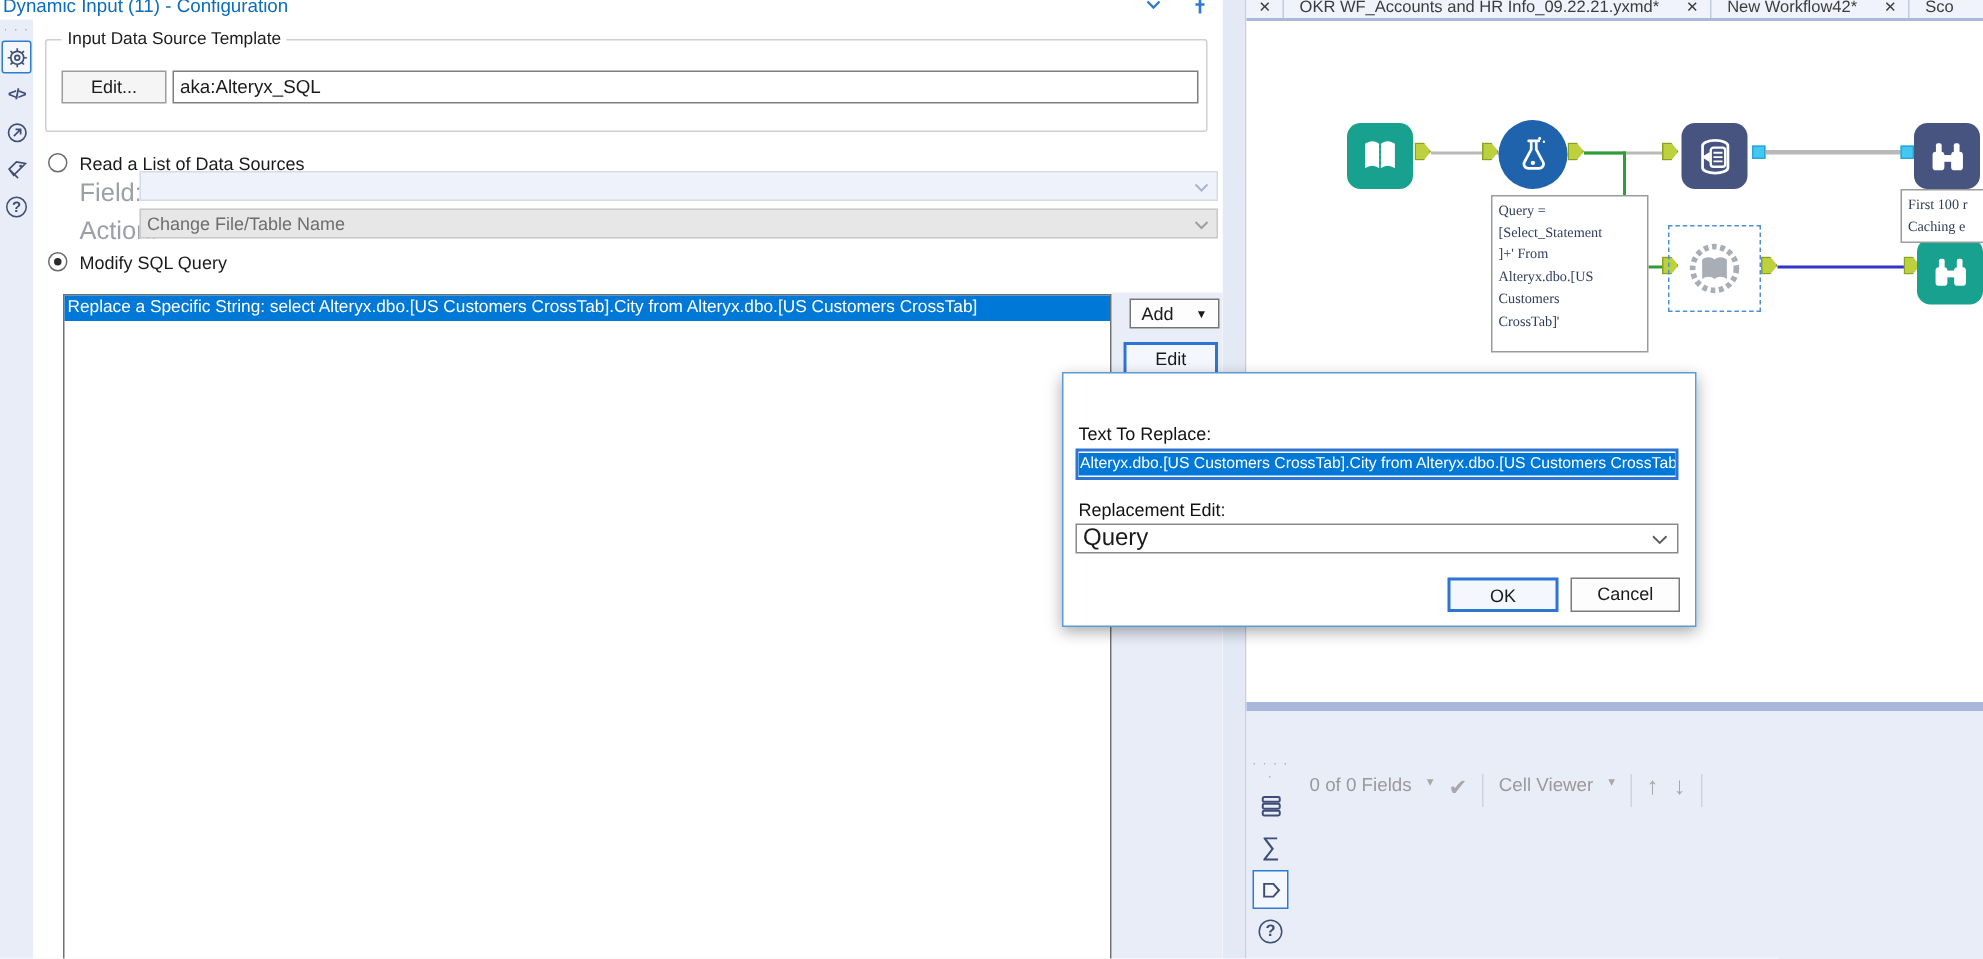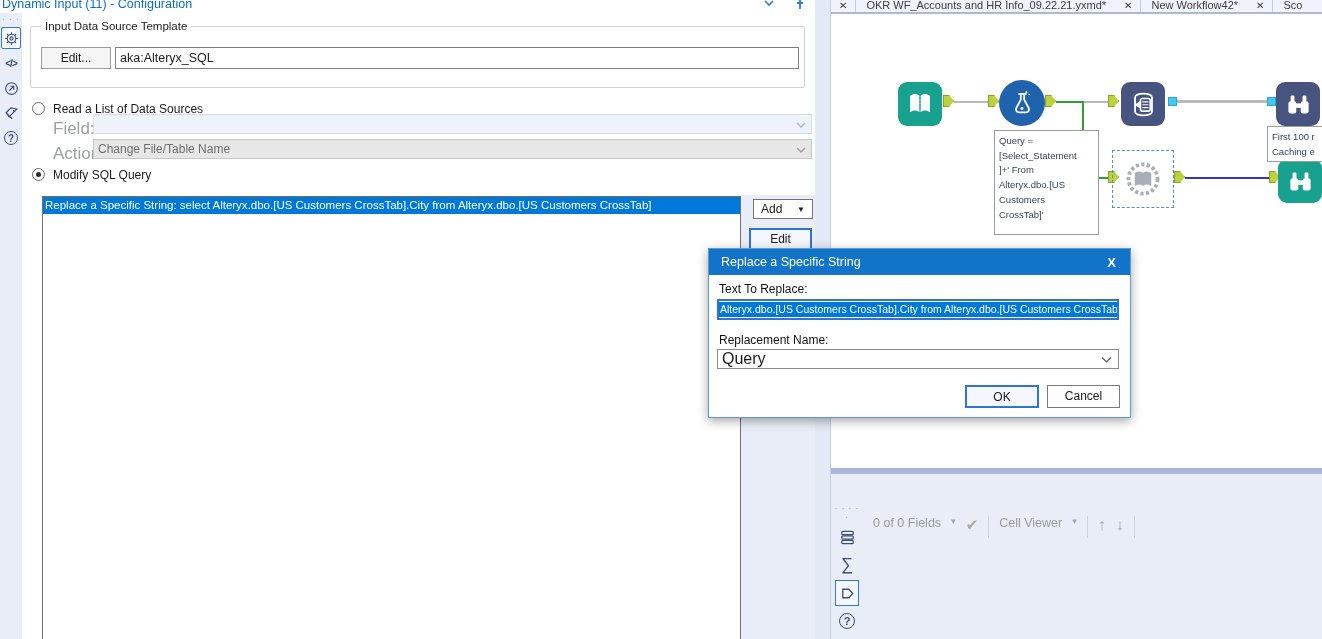--- a/index.html
+++ b/index.html
@@ -63,21 +63,21 @@
   .tool.navy { background:#46547f; }
   .tool.circle { border-radius:50%; background:#2063ad; width:46px; height:46px; }
   .tool.ghost { background:#fff; }
   .anchor { position:absolute; width:11px; height:12px; background:#bdd13f; border:1px solid #8aa224; clip-path:polygon(0 0, 55% 0, 100% 50%, 55% 100%, 0 100%); }
   .cyan-sq { position:absolute; width:9px; height:9px; background:#44c8f1; border:1px solid #2aa9d6; }
   .conn { position:absolute; }
   .conn.grey { background:#b9b9b9; }
   .conn.green { background:#2f9e35; }
   .conn.indigo { background:#3434c8; }
   .selection-box { position:absolute; border:1px dashed #4f8fd6; background:transparent; }
-  .annotation { position:absolute; background:#fff; border:1px solid #9b9b9b; color:#2f3d5c; font-size:9.5px; line-height:1.55; padding:3px 4px; white-space:pre-line; overflow:hidden; }
+  .annotation { position:absolute; background:#fff; border:1px solid #9b9b9b; color:#2f3d5c; font-size:9.5px; line-height:1.55; padding:3px 4px; white-space:pre-line; overflow:hidden;font-family:Liberation Serif, serif; }
 
   .results-sep { position:absolute; left:0; top:468px; right:0; height:6px; background:#a9b8da; }
   .results-panel { position:absolute; left:0; top:474px; right:0; height:165px; background:#e9edf8; }
   .results-header { position:absolute; left:6px; top:4px; right:-1px; height:22px; background:#fdfdfe; border:1px solid #c9d1e3; color:#5a5a5a; font-size:11.5px; line-height:20px; padding-left:8px; white-space:nowrap; overflow:hidden; }
   .results-strip { position:absolute; left:2px; top:30px; width:28px; bottom:0; }
   .results-strip .grip { color:#9aa6c4; font-size:8px; letter-spacing:1px; text-align:center; }
   .r-icon { width:24px; height:26px; margin:2px auto; display:flex; align-items:center; justify-content:center; color:#3e4e75; }
   .r-icon.selected { border:1px solid #2e7cd0; background:#f4f7fd; }
   .sigma-glyph { font-size:17px; color:#3e4e75; }
   .results-toolbar { position:absolute; left:42px; top:42px; height:26px; display:flex; align-items:flex-start; gap:10px; color:#9a9a9a; font-size:12.5px; white-space:nowrap; }
@@ -322,29 +322,25 @@
       <span class="caret">▾</span>
       <span class="vsep"></span>
       <span class="arrow">↑</span>
       <span class="arrow">↓</span>
       <span class="vsep"></span>
     </div>
   </div>
 </div>
 
 <div class="dialog">
-  <div class="dialog-titlebar">
-    <span class="title">Replace a Specific String</span>
-    <span class="close">X</span>
-  </div>
   <span class="dlg-label" style="top:33px;">Text To Replace:</span>
   <div class="dlg-input">
     <span class="sel">Alteryx.dbo.[US Customers CrossTab].City from Alteryx.dbo.[US Customers CrossTab]</span>
   </div>
-  <span class="dlg-label" style="top:84px;">Replacement Name:</span>
+  <span class="dlg-label" style="top:84px;">Replacement Edit:</span>
   <div class="dlg-select">
     <span>Query</span>
     <svg width="11" height="8" viewBox="0 0 11 8">
         <path d="M1 1.5l4.5 4.5L10 1.5" fill="none" stroke="#5a5a5a" stroke-width="1.2"></path>
       </svg>
   </div>
   <div class="dlg-btn dlg-ok">OK</div>
   <div class="dlg-btn dlg-cancel">Cancel</div>
 </div>
 

